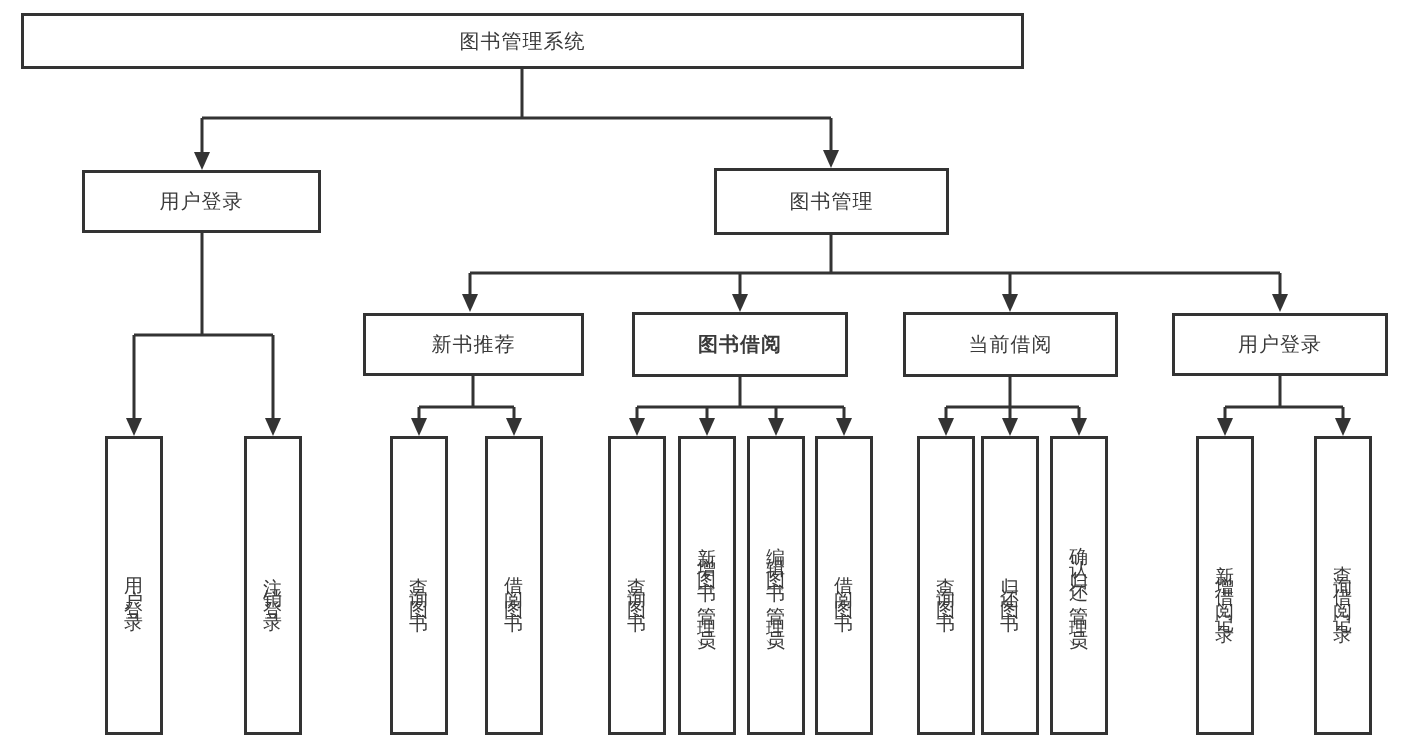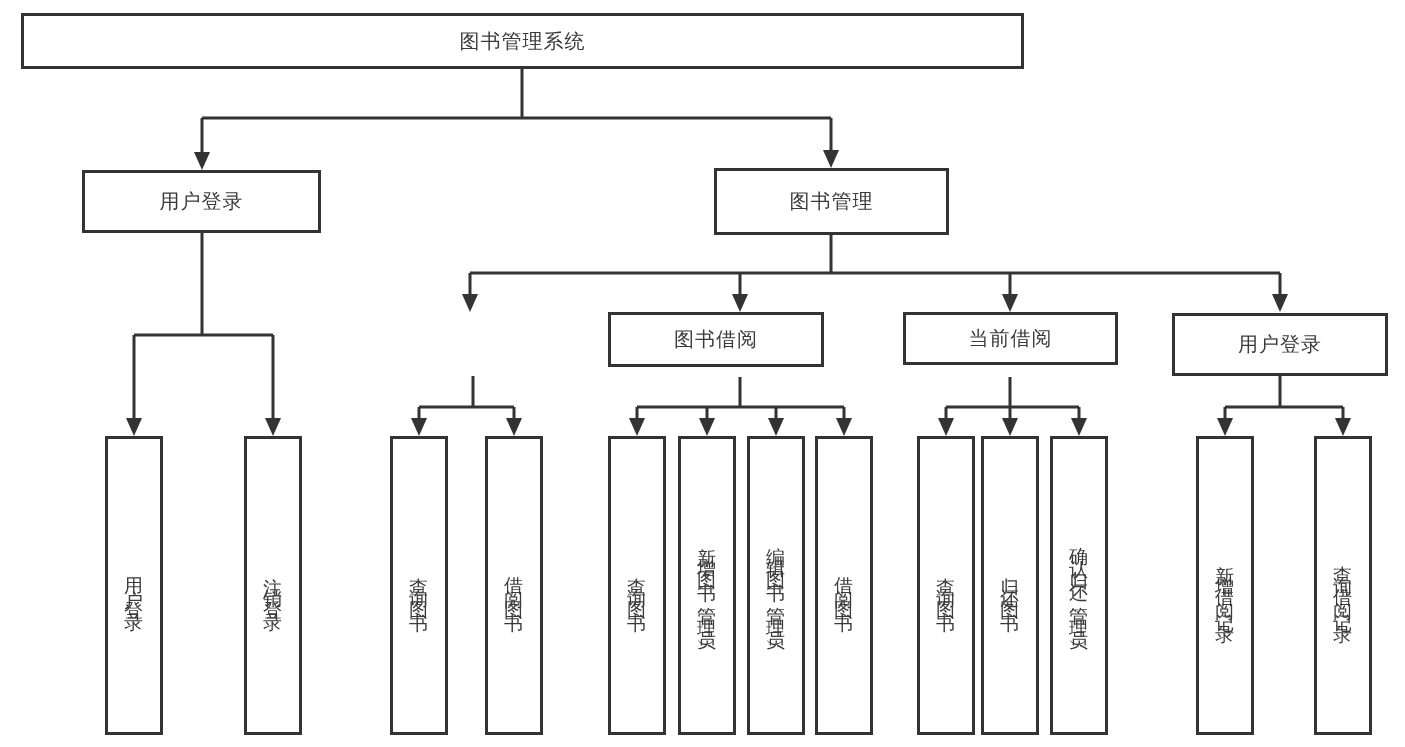--- a/index.html
+++ b/index.html
@@ -23,22 +23,22 @@
   .node .lbl{
     color:#3a3a3a;
     font-size:20px;
     letter-spacing:1px;
     white-space:nowrap;
   }
   .node-root{left:21px;top:13px;width:1003px;height:56px;}
   .node-l2a{left:82px;top:170px;width:239px;height:63px;}
   .node-l2b{left:714px;top:168px;width:235px;height:67px;text-align:center;}
   .node-l3a{left:363px;top:313px;width:221px;height:63px;}
-  .node-l3b{left:608px;top:312px;width:216px;height:55px;}
-  .node-l3c{left:903px;top:312px;width:215px;height:53px;}
+  .node-l3b{left:632px;top:312px;width:216px;height:65px;font-weight:bold;}
+  .node-l3c{left:903px;top:312px;width:215px;height:65px;}
   .node-l3d{left:1172px;top:313px;width:216px;height:63px;}
   .leaf{
     position:absolute;
     top:436px;width:58px;height:299px;
     box-sizing:border-box;
     border:3px solid #333333;
     background:#ffffff;
     display:flex;align-items:center;justify-content:center;
     z-index:2;
   }
@@ -115,20 +115,23 @@
     <span class="lbl">图书管理系统</span>
   </div>
 
   <div class="node node-l2a">
     <span class="lbl">用户登录</span>
   </div>
   <div class="node node-l2b">
     <span class="lbl">图书管理</span>
   </div>
 
+  <div class="node node-l3a">
+    <span class="lbl">新书推荐</span>
+  </div>
   <div class="node node-l3b">
     <span class="lbl">图书借阅</span>
   </div>
   <div class="node node-l3c">
     <span class="lbl">当前借阅</span>
   </div>
   <div class="node node-l3d">
     <span class="lbl">用户登录</span>
   </div>
 

